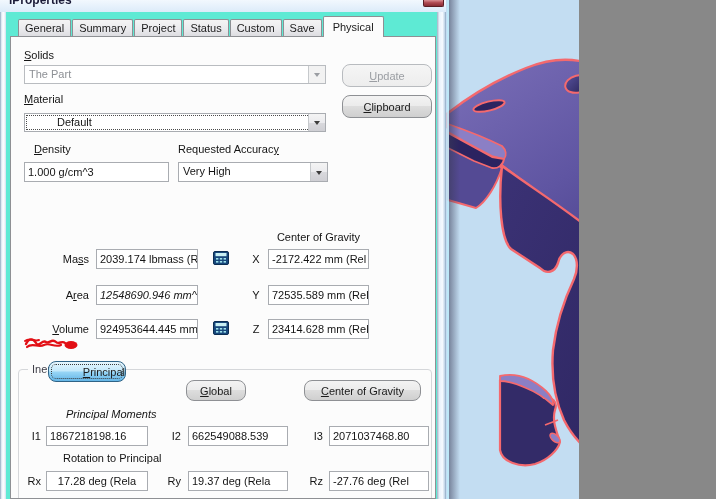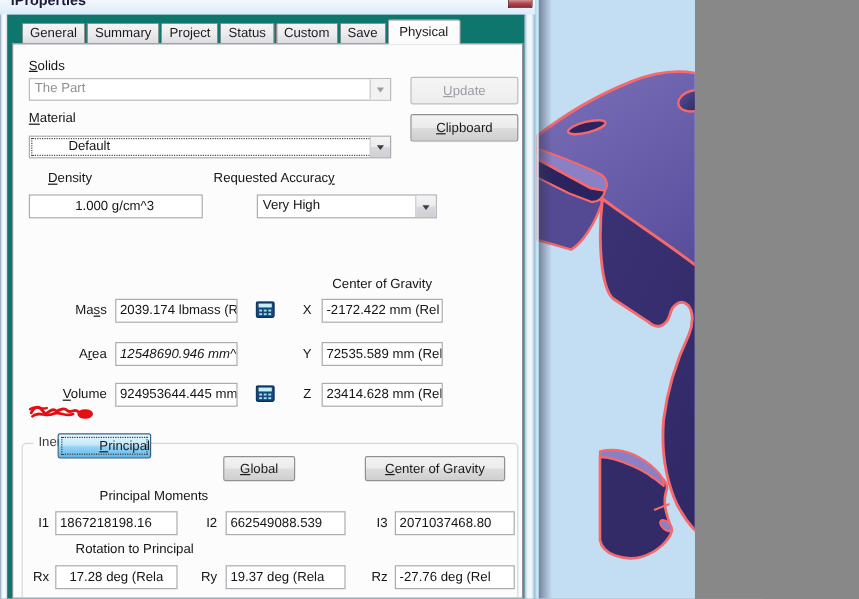--- a/index.html
+++ b/index.html
@@ -16,54 +16,54 @@
   .border-left{position:absolute;left:0;top:0;width:6px;height:499px;
     background:linear-gradient(90deg,#8fa6bd 0%,#eef5fc 30%,#fdfeff 65%,#cfdeee 100%);}
   .border-right{position:absolute;right:0;top:0;width:9px;height:499px;
     background:linear-gradient(90deg,#9fb0c2 0%,#e7f1fb 25%,#f6fbff 60%,#b9cfe4 90%,#7f9ab5 100%);}
   .titlebar{position:absolute;left:0;top:0;width:446px;height:12px;overflow:hidden;
     background:linear-gradient(180deg,#f2f8fe 0%,#dcebf9 100%);z-index:5;}
   .title-text{position:absolute;left:9px;top:-7px;font-size:12px;font-weight:bold;color:#1b1b38;white-space:nowrap;}
   .close-btn{position:absolute;right:2px;top:0;width:21px;height:7px;
     background:linear-gradient(180deg,#d98f94 0%,#b04a52 45%,#882c34 100%);
     border:1px solid #5a1e24;border-top:none;border-radius:0 0 2px 2px;}
-  .dialog-body{position:absolute;left:6px;top:12px;width:431px;height:487px;background:#0f766e;}
+  .dialog-body{position:absolute;left:6px;top:12px;width:431px;height:487px;background:#5eead4;}
 
   
   .tabs{position:absolute;left:12px;top:4px;height:20px;display:flex;align-items:flex-end;z-index:2;}
   .tab{height:17px;background:linear-gradient(180deg,#f4f4f4 0%,#ebebee 55%,#dddde1 100%);
     border:1px solid #8e9094;border-bottom:none;border-radius:2px 2px 0 0;
     font-size:11px;color:#1b1b1b;padding:2px 6px 0 6px;margin-right:1px;white-space:nowrap;}
   .tab.active{height:21px;background:#fcfcfc;padding:4px 9px 0 9px;margin-bottom:-1px;position:relative;z-index:3;}
 
   
   .page{position:absolute;left:4px;top:24px;width:426px;height:463px;background:#fcfcfc;
     border:1px solid #8e9094;overflow:hidden;}
 
   .lbl{position:absolute;font-size:11px;color:#141414;white-space:nowrap;line-height:12px;}
   .lbl.r{text-align:right;}
   .lbl.c{text-align:center;}
 
   .tfield{position:absolute;height:20px;background:#fff;border:1px solid #a9acb1;
     font-size:11px;color:#141414;line-height:18px;padding:0 3px;white-space:nowrap;overflow:hidden;}
-  .tfield.right{text-align:center;padding-right:5px;}
+  .tfield.right{text-align:left;padding-right:5px;}
 
   .combo{position:absolute;height:19px;background:#fff;border:1px solid #a9acb1;
     font-size:11px;color:#141414;line-height:17px;padding:0 20px 0 4px;white-space:nowrap;overflow:hidden;}
   .combo .arrbox{position:absolute;right:0;top:0;bottom:0;width:17px;border-left:1px solid #c6c9cc;
     background:linear-gradient(180deg,#f4f4f4 0%,#ebebee 50%,#d9d9dd 51%,#cfcfd4 100%);
     display:flex;align-items:center;justify-content:center;}
   .combo .arr{width:0;height:0;border:3.5px solid transparent;border-top:4.5px solid #3c3c3c;margin-top:4px;}
   .combo.disabled{color:#8d9095;border-color:#b9bcc0;}
   .combo.disabled .arrbox{background:#f2f2f2;}
   .combo.disabled .arr{border-top-color:#9a9da2;}
   .combo.focused{outline:1px dotted #4a4a4a;outline-offset:-3px;padding-left:32px;}
 
   .btn{position:absolute;background:linear-gradient(180deg,#f3f3f3 0%,#ebebeb 49%,#dddddd 50%,#cfcfcf 100%);
-    border:1px solid #8e9094;border-radius:2px;font-size:11px;color:#1b1b1b;
+    border:1px solid #8e9094;border-radius:8px;font-size:11px;color:#1b1b1b;
     text-align:center;display:flex;align-items:center;justify-content:center;white-space:nowrap;}
   .btn.disabled{color:#9b9ea3;border-color:#b8bbbf;background:linear-gradient(180deg,#f5f5f5,#ededed);}
   .btn.toggled{border-color:#2f6386;
     background:linear-gradient(180deg,#e6f6fe 0%,#c4e9fb 45%,#95d4f5 55%,#64b6e7 100%);
     outline:1px dotted #3a3a3a;outline-offset:-4px;}
 
   .gbox{position:absolute;border:1px solid #d5d7da;border-radius:4px;}
   .gbox-label{position:absolute;top:-7px;left:9px;background:#fcfcfc;padding:0 4px;
     font-size:11px;color:#3d3d47;white-space:nowrap;line-height:13px;}
 
@@ -176,24 +176,24 @@
         <div class="combo focused" style="left:13px;top:76px;width:302px;">
           <span>Default</span>
           <span class="arrbox">
               <span class="arr"></span>
             </span>
         </div>
         <div class="btn" style="left:331px;top:58px;width:90px;height:23px;">
           <span><u>C</u>lipboard</span>
         </div>
 
-        <span class="lbl" style="left:21px;top:106px;padding-left:8px;"><u>D</u>ensity</span>
+        <span class="lbl" style="left:15px;top:106px;padding-left:8px;"><u>D</u>ensity</span>
         <div class="tfield right" style="left:13px;top:125px;width:145px;">1.000 g/cm^3</div>
         <span class="lbl" style="left:167px;top:106px;">Requested Accurac<u>y</u></span>
-        <div class="combo" style="left:167px;top:125px;width:150px;height:20px;margin-left:36px;">
+        <div class="combo" style="left:167px;top:125px;width:150px;height:20px;">
           <span>Very High</span>
           <span class="arrbox">
               <span class="arr"></span>
             </span>
         </div>
 
         <span class="lbl c" style="left:257px;top:194px;width:101px;">Center of Gravity</span>
 
         <span class="lbl r" style="left:10px;top:216px;width:68px;">Ma<u>s</u>s</span>
         <div class="tfield" style="left:85px;top:212px;width:102px;">2039.174 lbmass (R</div>
@@ -248,21 +248,21 @@
         <div class="btn toggled" style="left:37px;top:324px;width:78px;height:21px;justify-content:flex-end;">
           <span><u>P</u>rincipal</span>
         </div>
         <div class="btn" style="left:175px;top:343px;width:60px;height:21px;">
           <span><u>G</u>lobal</span>
         </div>
         <div class="btn" style="left:293px;top:343px;width:117px;height:21px;">
           <span><u>C</u>enter of Gravity</span>
         </div>
 
-        <span class="lbl" style="left:72px;top:371px;">Principal Moments</span>
+        <span class="lbl" style="left:55px;top:371px;font-style:italic;">Principal Moments</span>
 
         <span class="lbl r" style="left:14px;top:393px;width:16px;">I1</span>
         <div class="tfield" style="left:35px;top:389px;width:102px;">1867218198.16</div>
         <span class="lbl r" style="left:154px;top:393px;width:16px;">I2</span>
         <div class="tfield" style="left:177px;top:389px;width:100px;">662549088.539</div>
         <span class="lbl r" style="left:296px;top:393px;width:16px;">I3</span>
         <div class="tfield" style="left:318px;top:389px;width:100px;">2071037468.80</div>
 
         <span class="lbl" style="left:52px;top:415px;">Rotation to Principal</span>
 

